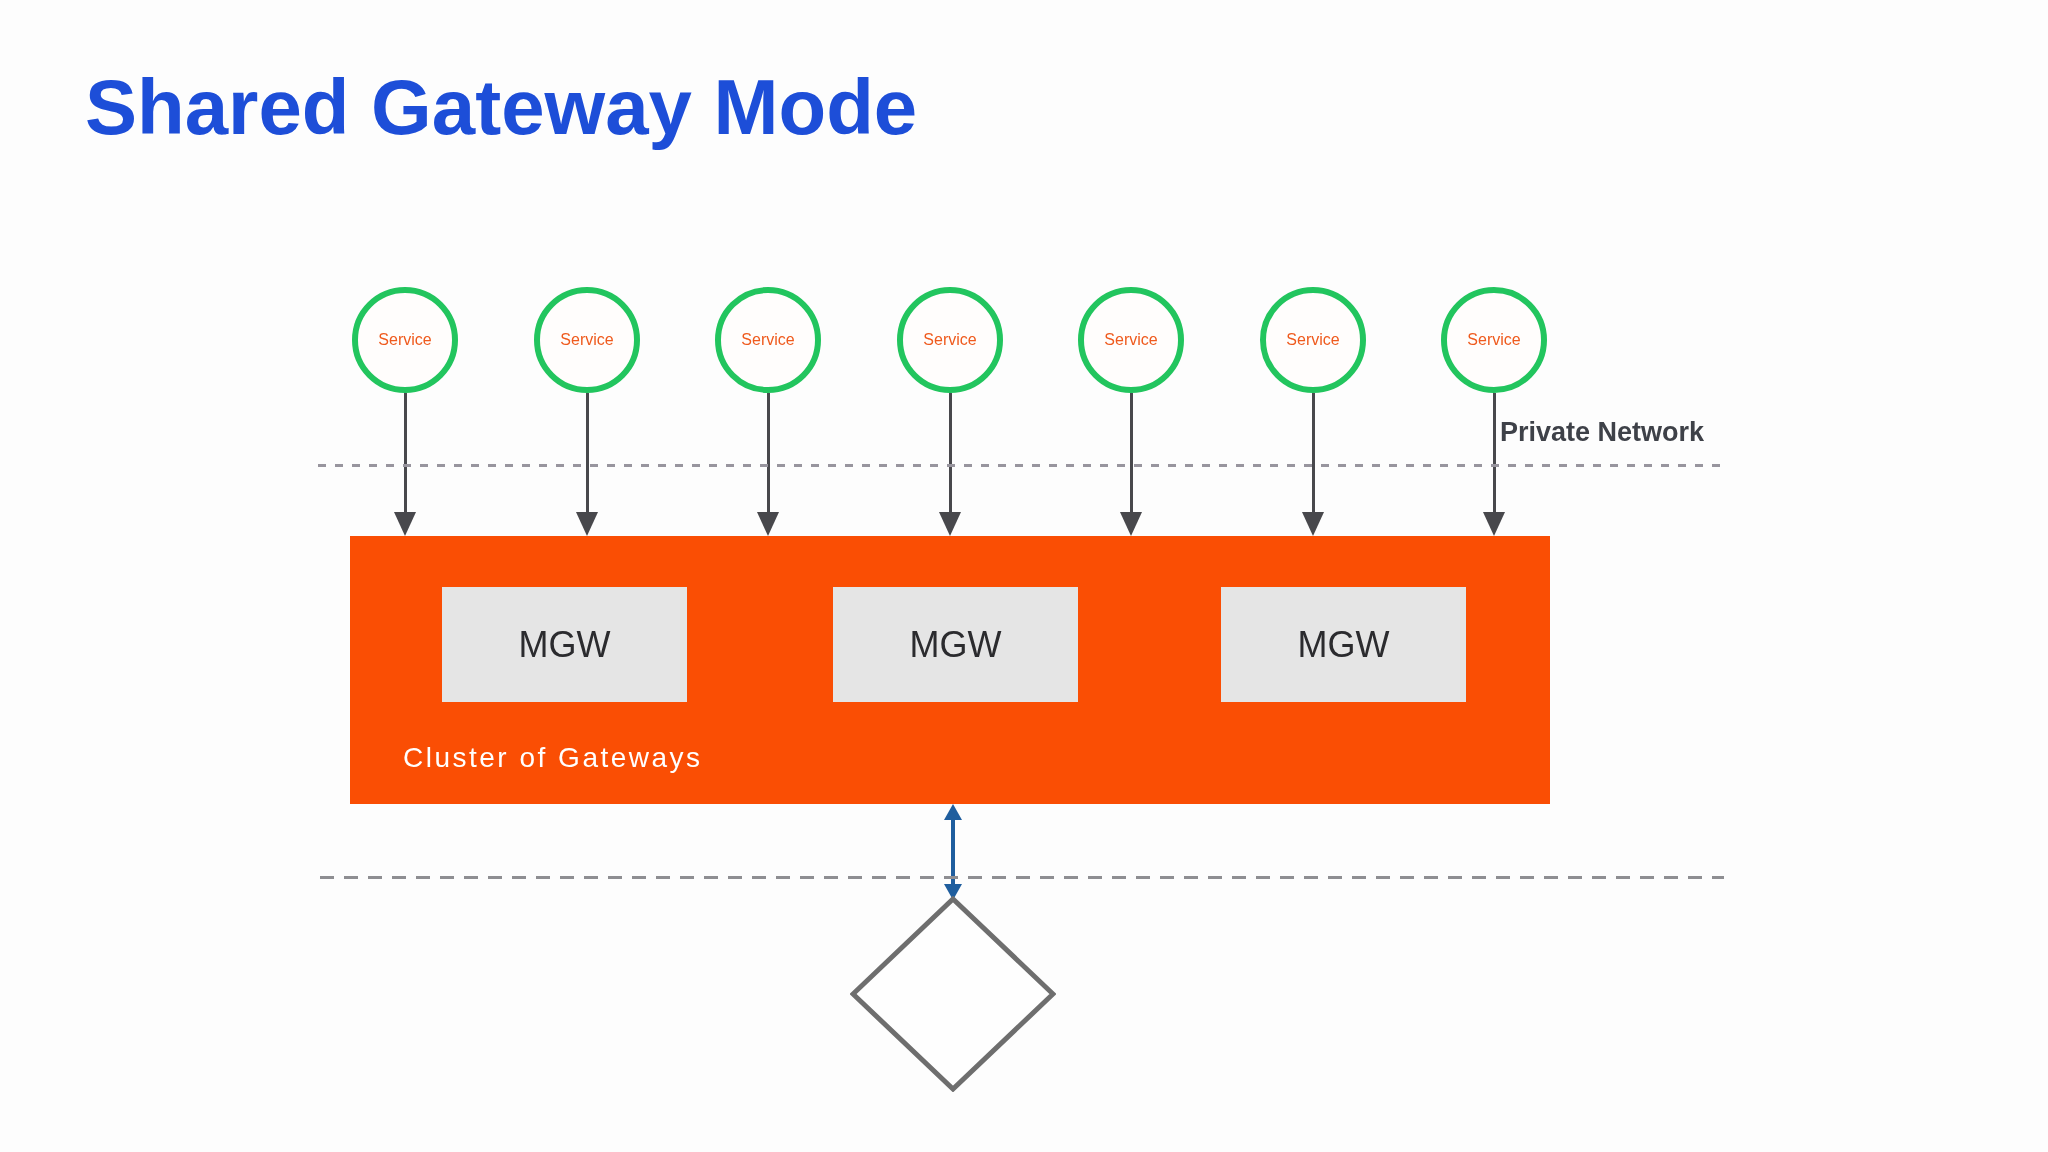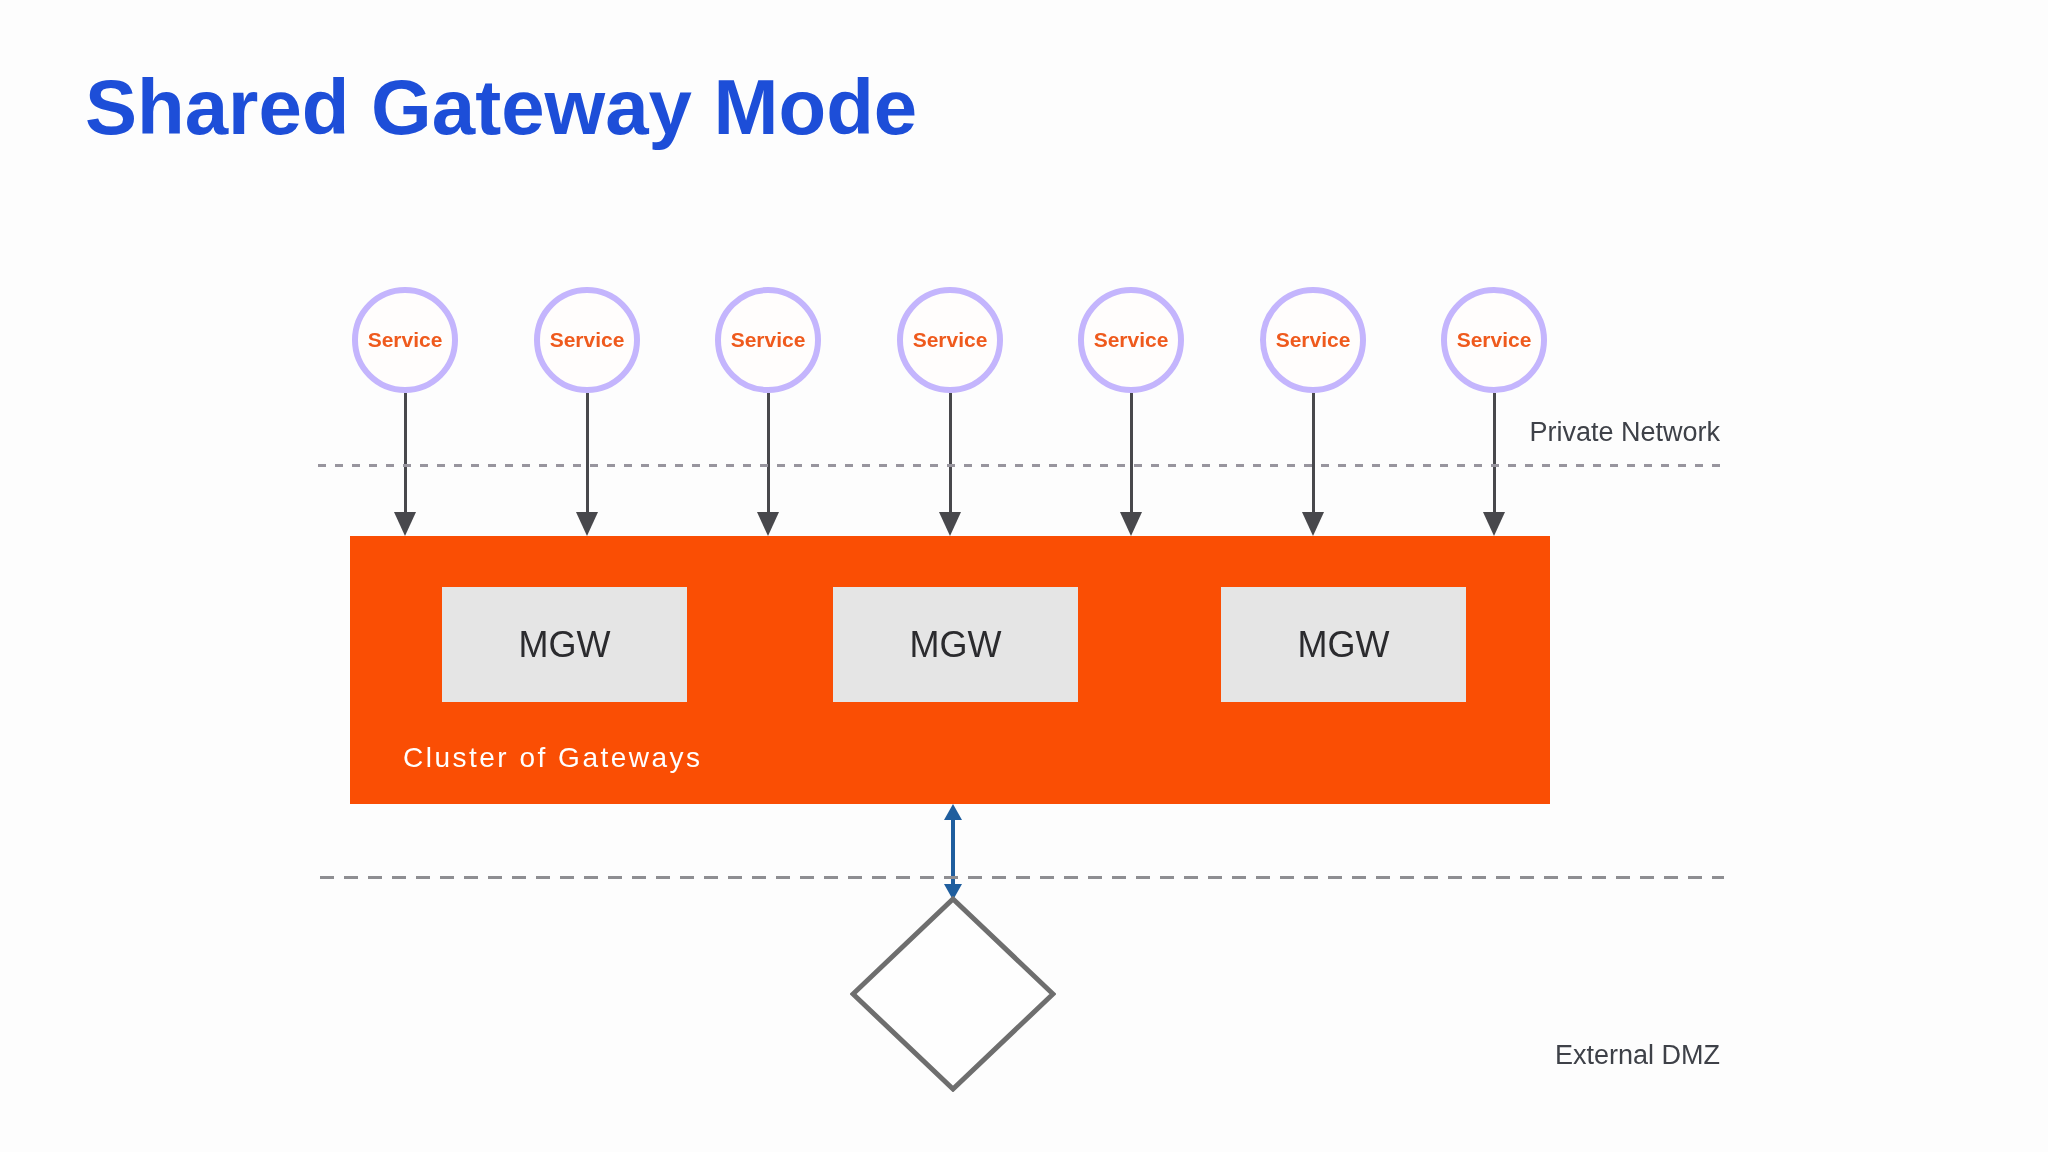--- a/index.html
+++ b/index.html
@@ -9,44 +9,44 @@
     font-family:"Liberation Sans","DejaVu Sans",sans-serif;
   }
   
   .title{
     position:absolute;left:85px;top:62px;margin:0;
     font-size:78px;font-weight:700;color:#1d4ed8;letter-spacing:0px;
   }
   
   .service{
     position:absolute;top:287px;width:106px;height:106px;box-sizing:border-box;
-    border:6px solid #c4b5fd;border-radius:50%;background:#fffdfc;
+    border:6px solid #22c55e;border-radius:50%;background:#fffdfc;
     display:flex;align-items:center;justify-content:center;
-    font-size:21px;font-weight:700;color:#ef5a1d;
+    font-size:16px;font-weight:400;color:#ef5a1d;
   }
   
   .vline{position:absolute;top:393px;width:3px;height:120px;background:#48484c;}
   .vhead{
     position:absolute;top:512px;width:0;height:0;
     border-left:11px solid transparent;border-right:11px solid transparent;
     border-top:24px solid #48484c;
   }
   
   .dash{position:absolute;height:3px;}
   .dash-private{
     left:318px;top:464px;width:1404px;
     background:repeating-linear-gradient(to right,#98959e 0 8px,transparent 8px 17px);
   }
   .dash-internal{
     left:320px;top:876px;width:1404px;
     background:repeating-linear-gradient(to right,#8e8e92 0 14px,transparent 14px 24px);
   }
   .zone-label{
-    position:absolute;right:328px;width:420px;text-align:right;
-    font-size:27px;font-weight:400;color:#3e4148;
+    position:absolute;right:344px;width:420px;text-align:right;
+    font-size:27px;font-weight:700;color:#3e4148;
   }
   
   .cluster{position:absolute;left:350px;top:536px;width:1200px;height:268px;background:#fa4e04;}
   .mgw{
     position:absolute;top:51px;width:245px;height:115px;background:#e5e5e5;
     display:flex;align-items:center;justify-content:center;
     font-size:36px;font-weight:400;color:#2b2b2e;
   }
   .cluster-label{
     position:absolute;left:53px;top:206px;
@@ -115,15 +115,14 @@
   <div class="blue-shaft"></div>
   <div class="blue-head-up"></div>
   <div class="blue-head-down"></div>
 
   <div class="dash dash-internal"></div>
 
   <svg class="diamond" width="206" height="196" viewBox="0 0 206 196">
     <polygon points="103,3 203,98 103,193 3,98" fill="#fefefe" stroke="#6e6e6e" stroke-width="5" stroke-linejoin="miter"></polygon>
   </svg>
 
-  <div class="zone-label" style="top:1040px">External DMZ</div>
 
 </div>
 
 </body></html>

